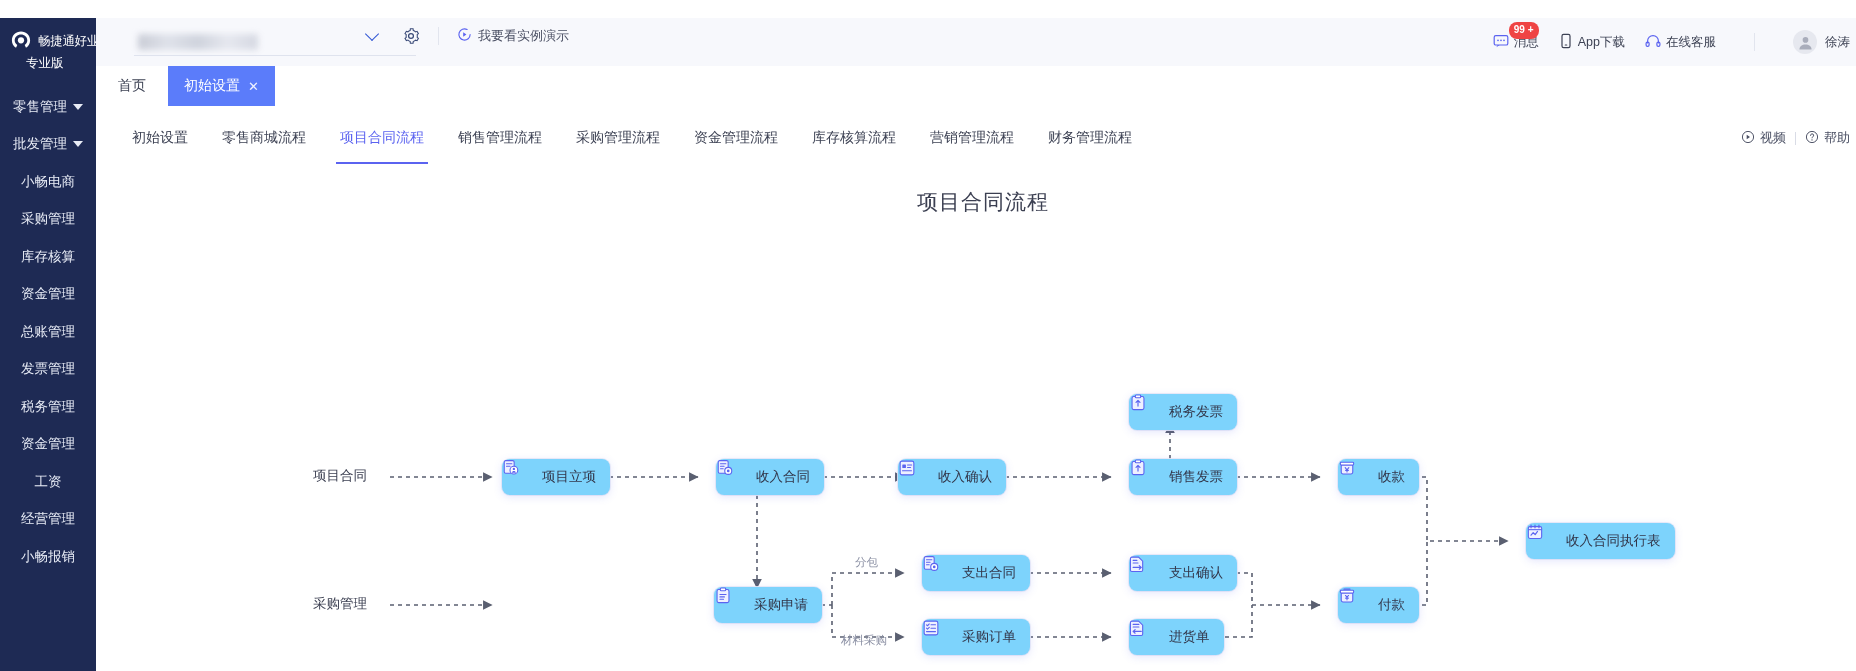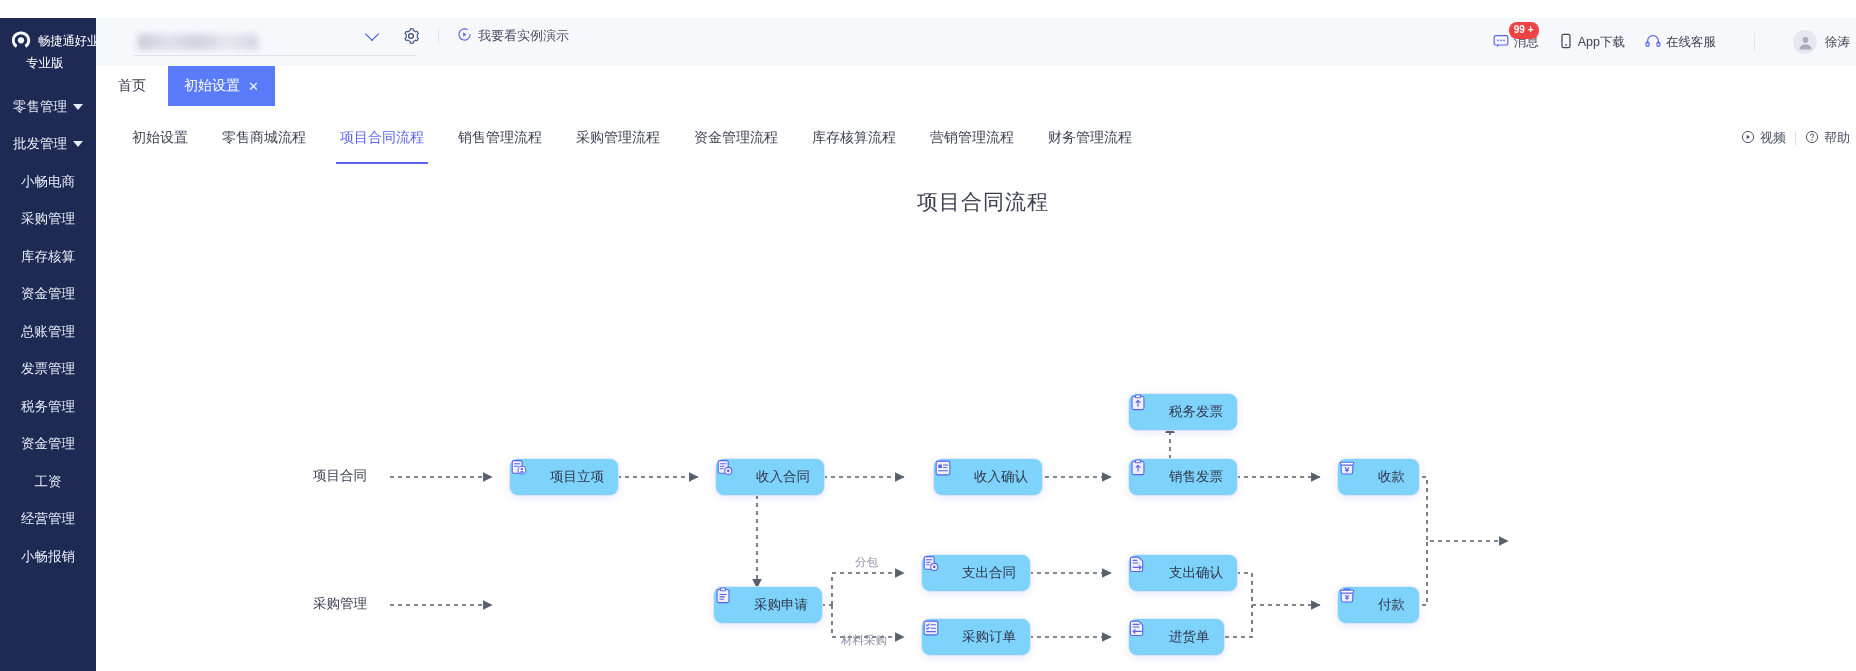--- a/index.html
+++ b/index.html
@@ -347,21 +347,21 @@
 
           <path d="M1142,493 L1210,493" marker-end="url(#ah)"></path>
 
           <path d="M1288,493 L1317,493 L1317,429"></path>
         </g>
       </svg>
     <div class="rowlabel" style="left: 203px; top: 355px;">项目合同</div>
         <div class="rowlabel" style="left: 203px; top: 483px;">采购管理</div>
         <div class="edgelabel" style="left: 745px; top: 443px;">分包</div>
         <div class="edgelabel" style="left: 731px; top: 521px;">材料采购</div>
-        <div class="node" style="left: 400px; top: 347px;">
+        <div class="node" style="left: 392px; top: 347px;">
           <span class="nicon">
             <svg width="18" height="18" viewBox="0 0 20 20">
               <rect x="2.5" y="1.8" width="11" height="14" rx="1.6" fill="#eef0ff" stroke="#5b63f0" stroke-width="1.2"></rect>
               <path d="M5 5.2h6M5 8h4" stroke="#5b63f0" stroke-width="1.2" stroke-linecap="round"></path>
               <circle cx="13.2" cy="12.4" r="4.3" fill="#fff" stroke="#5b63f0" stroke-width="1.2"></circle>
               <circle cx="13.2" cy="11" r="1.3" fill="#5b63f0"></circle>
               <path d="M10.9 15.4c.3-1.3 1.2-2 2.3-2s2 .7 2.3 2z" fill="#5b63f0"></path>
             </svg>
           </span>
           <span class="nlabel">项目立项</span>
@@ -370,21 +370,21 @@
           <span class="nicon">
             <svg width="18" height="18" viewBox="0 0 20 20">
               <rect x="2.5" y="1.8" width="11" height="14" rx="1.6" fill="#eef0ff" stroke="#5b63f0" stroke-width="1.2"></rect>
               <path d="M5 5.2h6M5 8h4M5 10.8h3" stroke="#5b63f0" stroke-width="1.2" stroke-linecap="round"></path>
               <circle cx="13.6" cy="13.2" r="3.9" fill="#fff" stroke="#5b63f0" stroke-width="1.2"></circle>
               <circle cx="13.6" cy="13.2" r="1.5" fill="#5b63f0"></circle>
             </svg>
           </span>
           <span class="nlabel">收入合同</span>
         </div>
-        <div class="node" style="left: 824px; top: 347px; justify-content: space-between;">
+        <div class="node" style="left: 788px; top: 347px; justify-content: space-between;">
           <span class="nicon">
             <svg width="18" height="18" viewBox="0 0 20 20">
               <rect x="2.4" y="2.4" width="15.2" height="15.2" rx="2" fill="#eef0ff" stroke="#5b63f0" stroke-width="1.2"></rect>
               <rect x="4.8" y="6" width="4" height="4" rx=".6" fill="#5b63f0"></rect>
               <path d="M10.6 6.6h4.6M10.6 9.4h3.4M5 13h10" stroke="#5b63f0" stroke-width="1.2" stroke-linecap="round"></path>
             </svg>
           </span>
           <span class="nlabel">收入确认</span>
         </div>
         <div class="node" style="left: 1019px; top: 347px;">
@@ -409,20 +409,31 @@
         </div>
         <div class="node" style="left: 1228px; top: 347px;">
           <span class="nicon">
             <svg width="18" height="18" viewBox="0 0 20 20">
               <path d="M3.6 6.6h12.8v8.2a1.8 1.8 0 0 1-1.8 1.8H5.4a1.8 1.8 0 0 1-1.8-1.8z" fill="#eef0ff" stroke="#5b63f0" stroke-width="1.2"></path>
               <rect x="2.6" y="3.6" width="14.8" height="3" rx="1" fill="#fff" stroke="#5b63f0" stroke-width="1.2"></rect>
               <path d="M8 9.6 10 12l2-2.4M10 12v2.4M8.4 12.6h3.2" stroke="#5b63f0" stroke-width="1.2" stroke-linecap="round" fill="none"></path>
             </svg>
           </span>
           <span class="nlabel">收款</span>
+        </div>
+        <div class="node" style="left: 1416px; top: 411px;">
+          <span class="nicon">
+            <svg width="18" height="18" viewBox="0 0 20 20">
+              <rect x="2.6" y="4" width="14.8" height="13.2" rx="1.8" fill="#eef0ff" stroke="#5b63f0" stroke-width="1.2"></rect>
+              <path d="M2.6 7.4h14.8" stroke="#5b63f0" stroke-width="1.2"></path>
+              <path d="M5.6 2.4v3M10 2.4v3M14.4 2.4v3" stroke="#5b63f0" stroke-width="1.3" stroke-linecap="round"></path>
+              <path d="M5.6 13.6 8 10.8l2.2 2 2.6-3.4" fill="none" stroke="#5b63f0" stroke-width="1.3" stroke-linecap="round" stroke-linejoin="round"></path>
+            </svg>
+          </span>
+          <span class="nlabel">收入合同执行表</span>
         </div>
         <div class="node" style="left: 604px; top: 475px;">
           <span class="nicon">
             <svg width="18" height="18" viewBox="0 0 20 20">
               <rect x="3.4" y="2.8" width="13.2" height="14.6" rx="1.8" fill="#eef0ff" stroke="#5b63f0" stroke-width="1.2"></rect>
               <rect x="7" y="1.2" width="6" height="3" rx="1" fill="#fff" stroke="#5b63f0" stroke-width="1.2"></rect>
               <path d="M6.6 8.4h6.8M6.6 11h5M6.6 13.6h4" stroke="#5b63f0" stroke-width="1.2" stroke-linecap="round"></path>
             </svg>
           </span>
           <span class="nlabel">采购申请</span>

